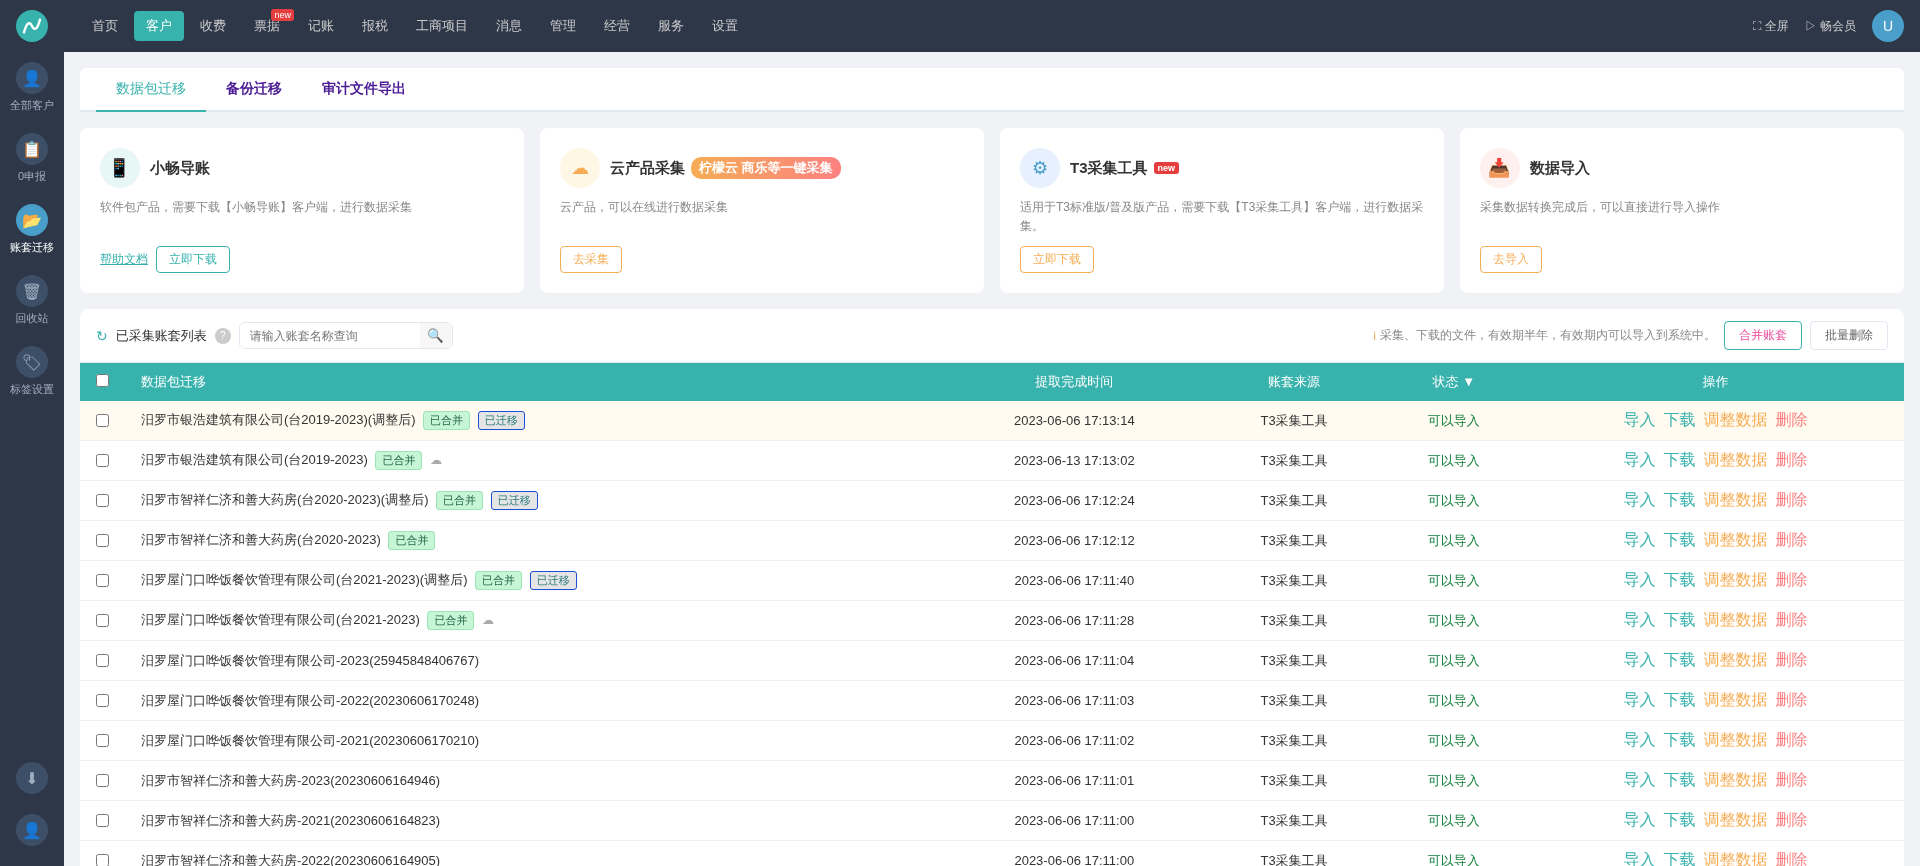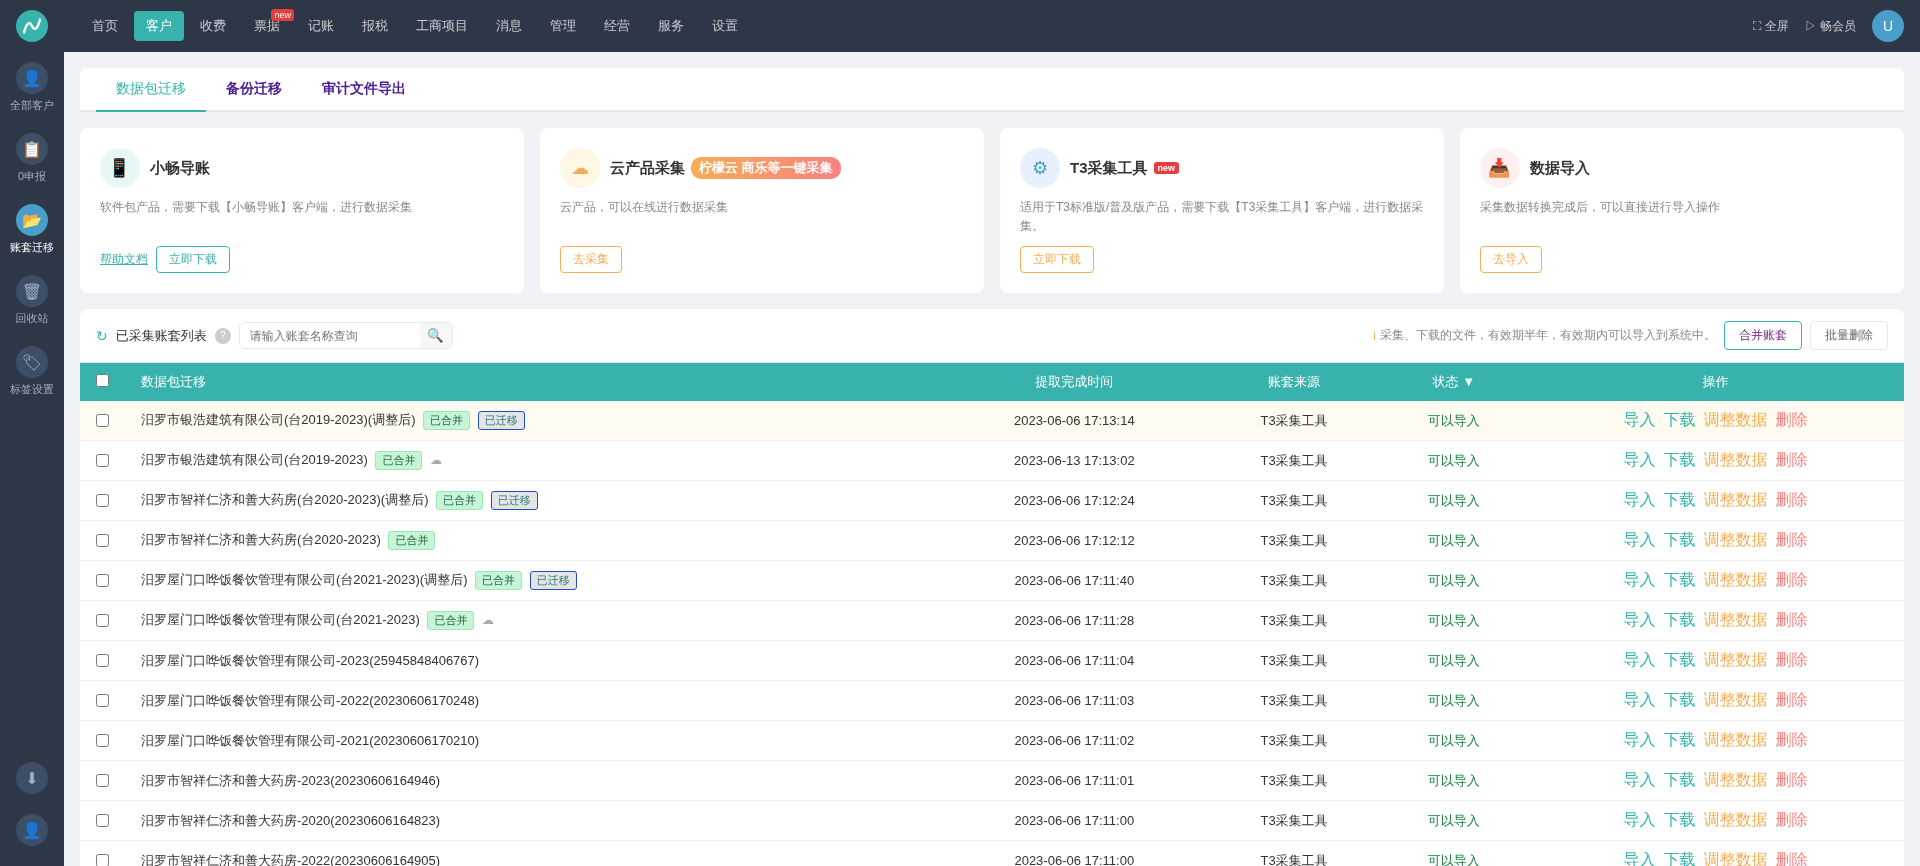--- a/index.html
+++ b/index.html
@@ -244,21 +244,21 @@
       color: #888;
     }
     .toolbar-hint { font-size: 12px; color: #888; display: flex; align-items: center; gap: 4px; }
     .btn-action {
       padding: 5px 14px;
       border-radius: 4px;
       cursor: pointer;
       font-size: 12px;
       border: 1px solid;
     }
-    .btn-merge { border-color: #38b2ac; color: #701a75; background: white; }
+    .btn-merge { border-color: #38b2ac; color: #ec4899; background: white; }
     .btn-batch-delete { border-color: #e2e8f0; color: #666; background: white; }
     .refresh-icon { color: #38b2ac; cursor: pointer; font-size: 14px; }
 
     
     table {
       width: 100%;
       border-collapse: collapse;
     }
     thead tr {
       background: #38b2ac;
@@ -655,21 +655,21 @@
                     <span class="action-link red">删除</span>
                   </div>
                 </td>
               </tr>
               <tr>
                 <td>
                   <div class="checkbox-cell">
                     <input type="checkbox" style="">
                   </div>
                 </td>
-                <td>汨罗市智祥仁济和善大药房-2020(20230606164823)</td>
+                <td>汨罗市智祥仁济和善大药房-2021(20230606164823)</td>
                 <td>2023-06-06 17:11:00</td>
                 <td>T3采集工具</td>
                 <td><span class="status-badge">可以导入</span></td>
                 <td>
                   <div class="action-btns">
                     <span class="action-link teal">导入</span>
                     <span class="action-link teal">下载</span>
                     <span class="action-link orange">调整数据</span>
                     <span class="action-link red">删除</span>
                   </div>

